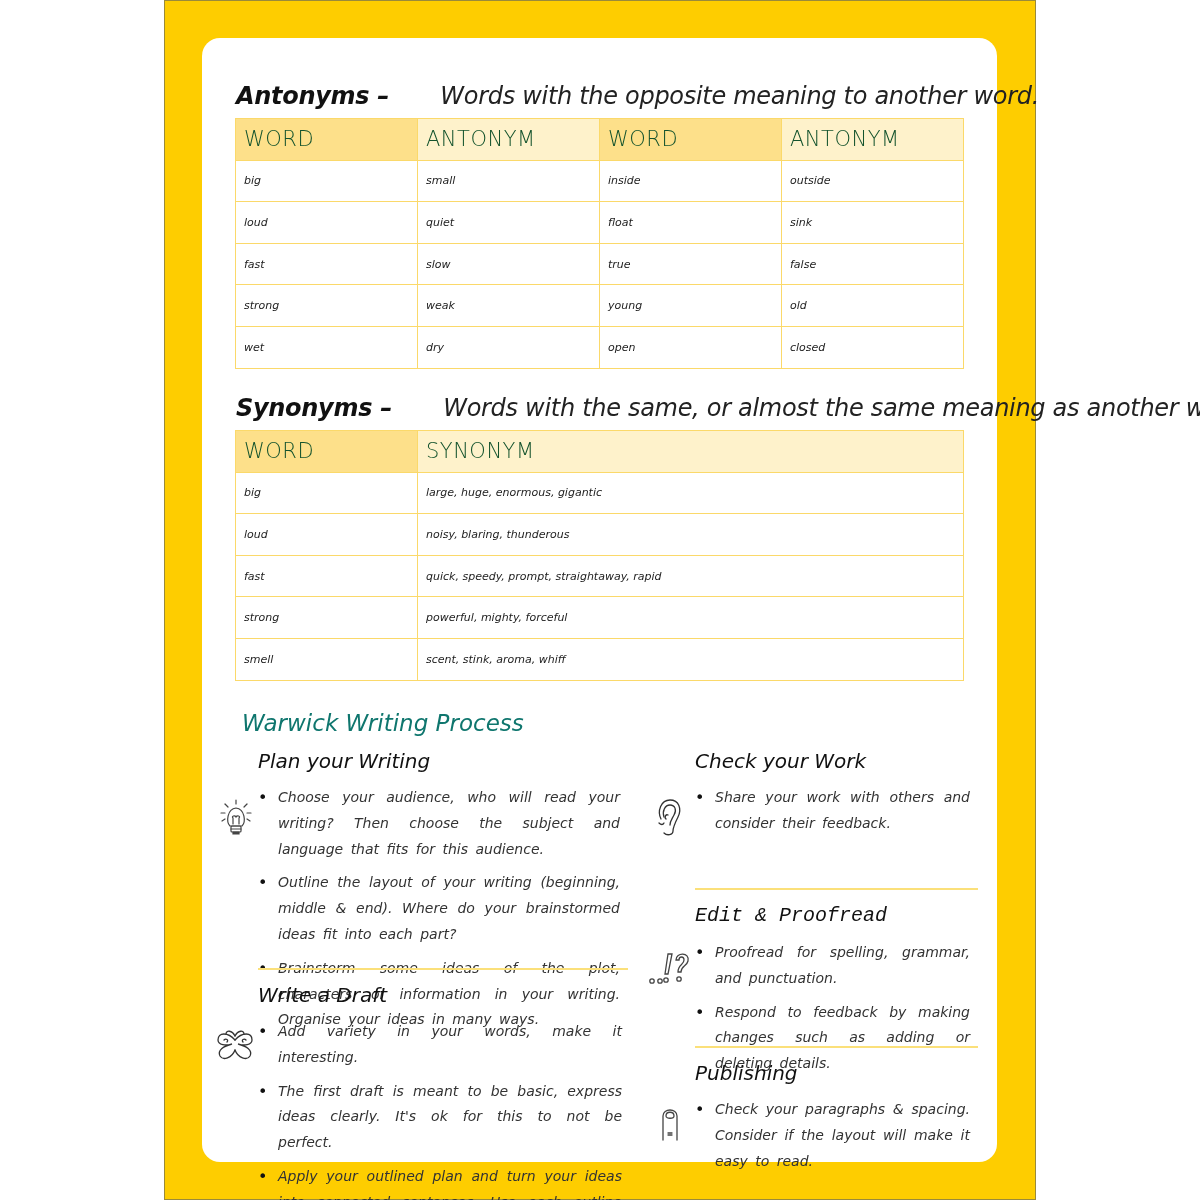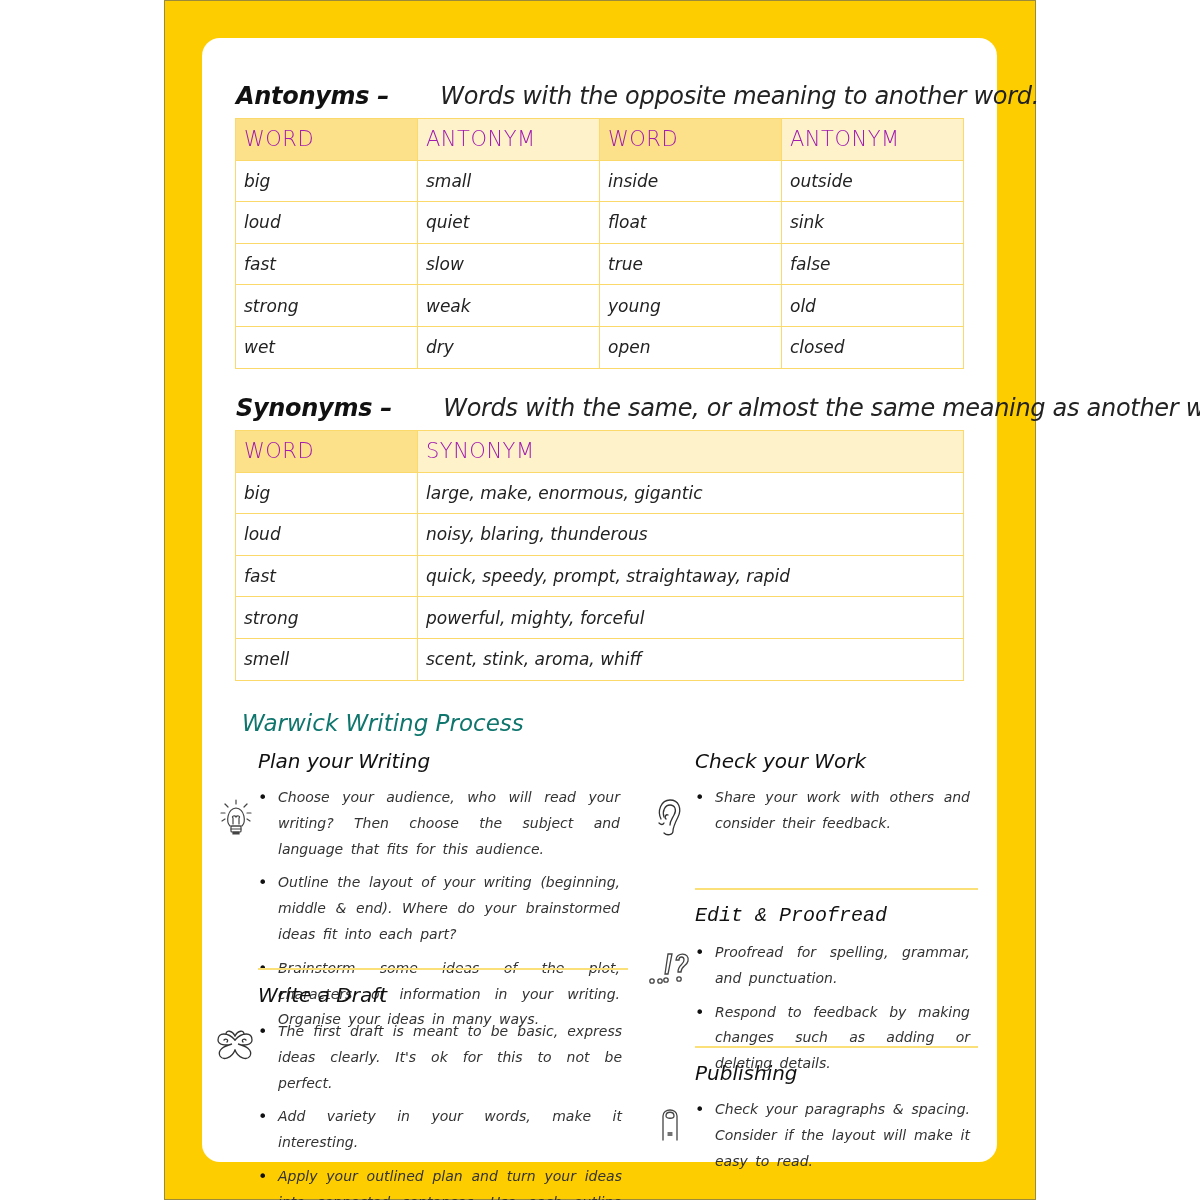--- a/index.html
+++ b/index.html
@@ -27,24 +27,24 @@
     table.wt {
       position: absolute; left: 235px; width: 728px; border-collapse: collapse;
       table-layout: fixed;
     }
     table.wt th, table.wt td {
       border: 1.5px solid #fbd96a; height: 41.6px; padding: 0 0 0 8px;
       text-align: left; vertical-align: middle; font-style: italic;
       font-weight: normal; color: #222; font-size: 18px; white-space: nowrap;
       overflow: hidden;
     }
-    table.wt th { font-style: normal; font-size: 21px; letter-spacing: 0.5px; color: #a21caf; font-weight: 300; }
+    table.wt th { font-style: normal; font-size: 21px; letter-spacing: 0.5px; color: #14532d; font-weight: 300; }
     table.wt th.dark { background: #fde08a; }
     table.wt th.light { background: #fef2cb; }
-    table.wt td { font-size: 17px; }
+    table.wt td { font-size: 11px; }
 
     #ant { top: 118px; }
     #syn { top: 430px; }
 
     .process-title {
       position: absolute; left: 242px; top: 710px; font-size: 23px; font-style: italic;
       color: #0f766e; white-space: nowrap;
     }
     .sub {
       position: absolute; font-size: 20px; font-style: italic; color: #111; white-space: nowrap;
@@ -134,21 +134,21 @@
     </colgroup>
   <thead>
     <tr>
       <th class="dark">WORD</th>
       <th class="light">SYNONYM</th>
     </tr>
   </thead>
   <tbody>
     <tr>
       <td>big</td>
-      <td>large,  make,  enormous,  gigantic</td>
+      <td>large,  huge,  enormous,  gigantic</td>
     </tr>
     <tr>
       <td>loud</td>
       <td>noisy,  blaring,  thunderous</td>
     </tr>
     <tr>
       <td>fast</td>
       <td>quick,  speedy,  prompt,  straightaway,  rapid</td>
     </tr>
     <tr>
@@ -193,22 +193,22 @@
   <svg width="42" height="32" viewBox="0 0 42 32" fill="none" stroke="#333" stroke-width="1.3" stroke-linecap="round">
     <path d="M21 6 C18 0 12 0 12 4"></path>
       <path d="M21 6 C24 0 30 0 30 4"></path>
     <path d="M21 10 C14 2 4 2 4 10 C4 15 12 16 18 14 C10 16 3 20 6 26 C9 31 18 28 21 20"></path>
     <path d="M21 10 C28 2 38 2 38 10 C38 15 30 16 24 14 C32 16 39 20 36 26 C33 31 24 28 21 20"></path>
     <path d="M10 10 C12 8 15 10 13 12"></path>
       <path d="M32 10 C30 8 27 10 29 12"></path>
   </svg>
 </div>
 <ul class="bullets" style="left:258px; top:1011px; width:364px;">
+  <li>Add variety in your words, make it interesting.</li>
   <li>The first draft is meant to be basic, express ideas clearly. It's ok for this to not be perfect.</li>
-  <li>Add variety in your words, make it interesting.</li>
   <li>Apply your outlined plan and turn your ideas into connected sentences. Use each outline step as a writing prompt.</li>
 </ul>
 
 <div class="sub" style="left:695px; top:749px;">Check your Work</div>
 <div class="icon" style="left:655px; top:797px;">
   <svg width="28" height="40" viewBox="0 0 28 40" fill="none" stroke="#333" stroke-width="1.3" stroke-linecap="round">
     <path d="M6 22 C2 14 6 3 15 3 C24 3 27 12 23 20 C20 26 18 30 18 34 C18 38 12 39 9 36"></path>
     <path d="M9 20 C7 14 10 8 15 8 C20 8 22 13 19 18 C17 22 15 24 15 28"></path>
     <path d="M11 22 C9 20 11 17 13 18"></path>
       <path d="M4 26 C6 28 8 28 9 26"></path>

